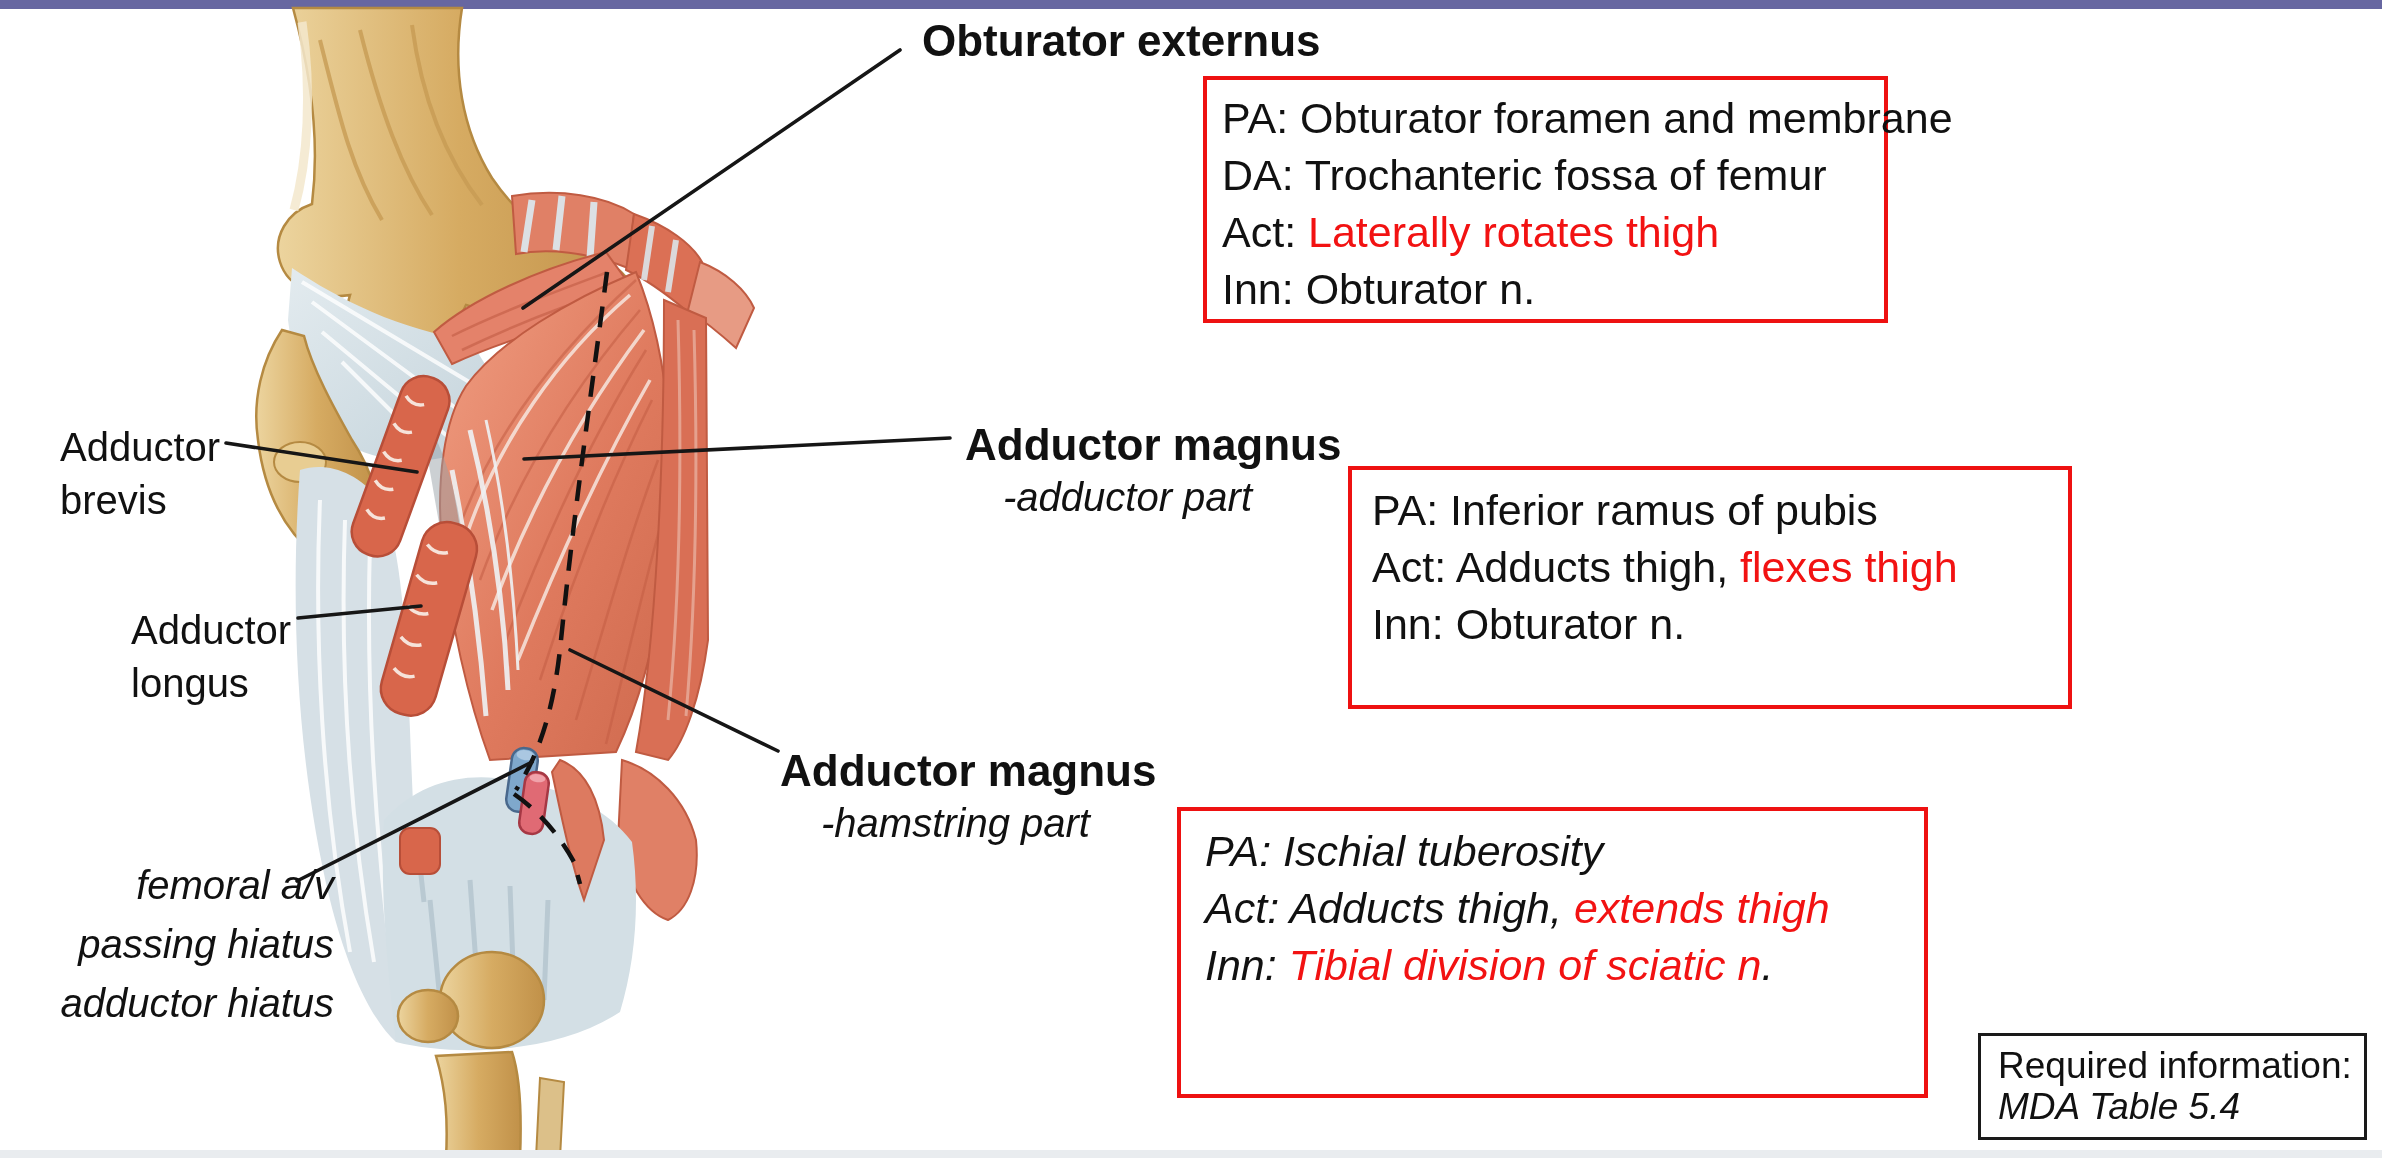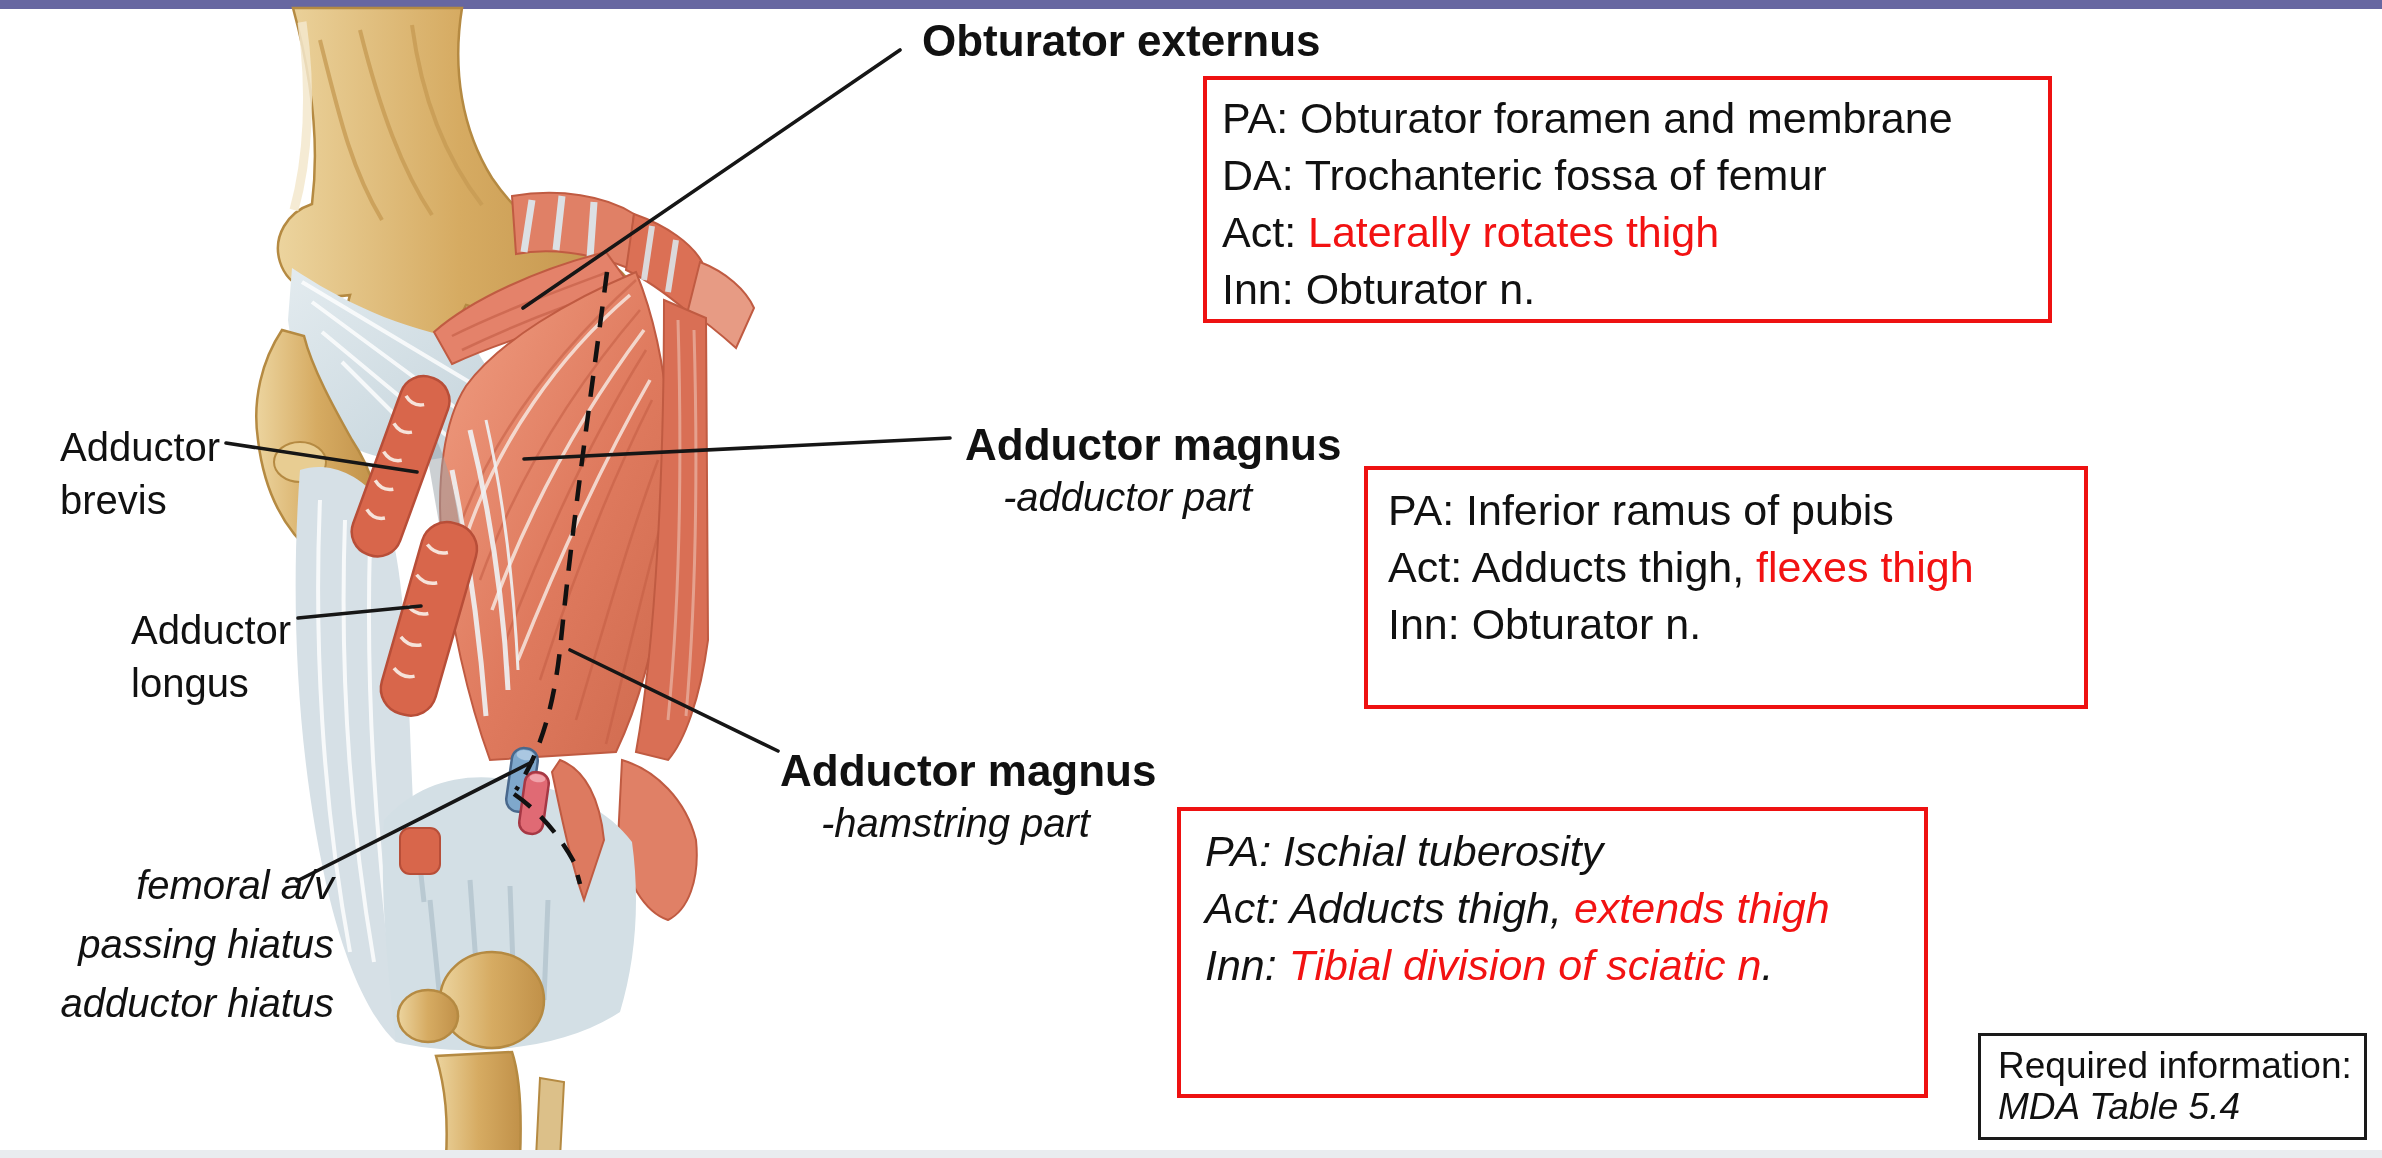--- a/index.html
+++ b/index.html
@@ -137,30 +137,30 @@
     <line x1="900" y1="50" x2="523" y2="308"></line>
     <line x1="226" y1="443" x2="417" y2="472"></line>
     <line x1="298" y1="618" x2="421" y2="606"></line>
     <line x1="524" y1="459" x2="950" y2="438"></line>
     <line x1="570" y1="650" x2="778" y2="751"></line>
     <line x1="297" y1="881" x2="532" y2="762"></line>
   </g>
 </svg>
 
 <div class="sec-title" style="left:922px;top:16px;">Obturator externus</div>
-<div class="info-box" style="left:1203px;top:76px;width:849px;height:247px;padding:10px 0 0 15px;">
+<div class="info-box" style="left:1203px;top:76px;width:685px;height:247px;padding:10px 0 0 15px;">
     <div class="info-row"><span class="t-black">PA: Obturator foramen and membrane</span></div>
     <div class="info-row"><span class="t-black">DA: Trochanteric fossa of femur</span></div>
     <div class="info-row"><span class="t-black">Act: </span><span class="t-red">Laterally rotates thigh</span></div>
     <div class="info-row"><span class="t-black">Inn: Obturator n.</span></div>
   </div>
 
 <div class="sec-title" style="left:965px;top:420px;">Adductor magnus</div>
 <div class="sec-sub" style="left:1003px;top:474px;">-adductor part</div>
-<div class="info-box" style="left:1348px;top:466px;width:724px;height:243px;padding:12px 0 0 20px;margin-left:16px;">
+<div class="info-box" style="left:1348px;top:466px;width:724px;height:243px;padding:12px 0 0 20px;">
     <div class="info-row"><span class="t-black">PA: Inferior ramus of pubis</span></div>
     <div class="info-row"><span class="t-black">Act: Adducts thigh, </span><span class="t-red">flexes thigh</span></div>
     <div class="info-row"><span class="t-black">Inn: Obturator n.</span></div>
   </div>
 
 <div class="sec-title" style="left:780px;top:746px;">Adductor magnus</div>
 <div class="sec-sub" style="left:821px;top:800px;">-hamstring part</div>
 <div class="info-box" style="left:1177px;top:807px;width:751px;height:291px;padding:12px 0 0 24px;font-style:italic;">
     <div class="info-row"><span class="t-black">PA: Ischial tuberosity</span></div>
     <div class="info-row"><span class="t-black">Act: Adducts thigh, </span><span class="t-red">extends thigh</span></div>

